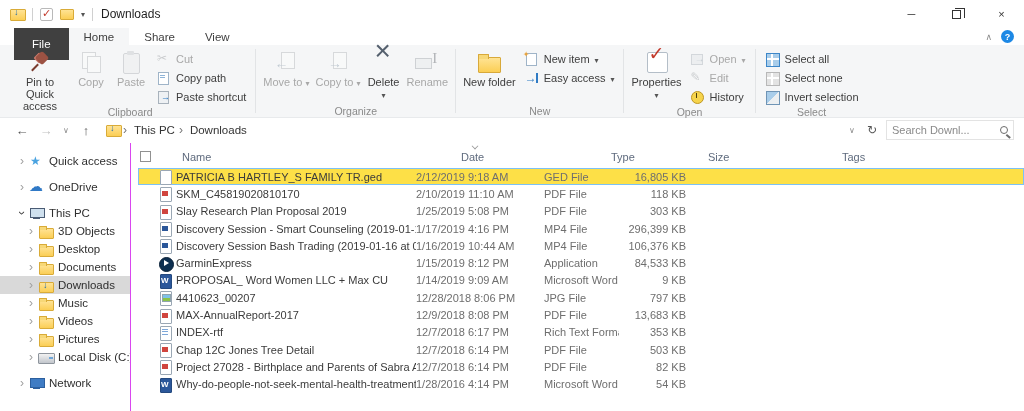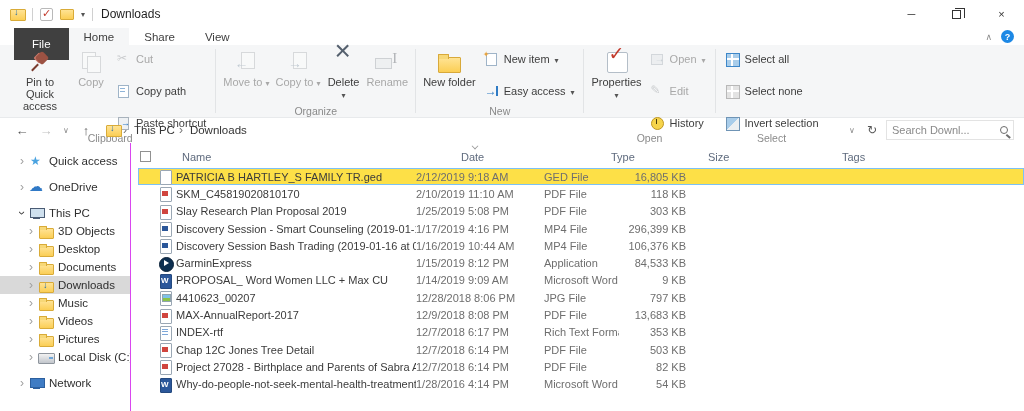--- a/index.html
+++ b/index.html
@@ -41,21 +41,21 @@
   .ribbon { height:73px; background:#f5f6f7; border-bottom:1px solid #e8eaec; display:flex; padding-left:6px; }
   .rgroup { display:flex; flex-direction:column; padding:2px 3px 0; }
   .rbody { display:flex; flex:1; align-items:flex-start; }
   .rglabel { text-align:center; font-size:10.5px; color:#8a8a8a; height:15px; line-height:13px; }
   .rsep { width:1px; background:#e2e4e6; margin:4px 1px 4px 1px; }
   .rbtn-lg { min-width:40px; max-width:62px; padding:2px 3px; height:58px; display:flex; flex-direction:column;
     align-items:center; font-size:11px; line-height:12px; text-align:center; color:#3d3d3d; }
   .rbtn-lg .rlabel { margin-top:1px; }
   .rbtn-lg.disabled, .rbtn-sm.disabled { color:#a8a8a8; }
   .rbtn-lg.disabled .ric, .rbtn-sm.disabled .ris { opacity:.45; filter:grayscale(60%); }
-  .rcol { display:flex; flex-direction:column; gap:14px; padding-top:3px; }
+  .rcol { display:flex; flex-direction:column; gap:1px; padding-top:3px; }
   .rbtn-sm { display:flex; align-items:center; gap:5px; font-size:11px; height:18px; padding:0 5px; color:#3d3d3d; white-space:nowrap; }
   .caret::after { content:'▾'; font-size:8px; color:#555; }
   .disabled .caret::after { color:#a8a8a8; }
   
   .ric { width:26px; height:26px; position:relative; display:block; flex:none; }
   .ric-pin::before { content:''; position:absolute; left:10px; top:4px; width:10px; height:10px; background:#9c5243;
     transform:rotate(45deg); border-radius:2px; box-shadow:-2px 2px 0 -1px #c9786a; }
   .ric-pin::after { content:''; position:absolute; left:7px; top:14px; width:2px; height:9px; background:#7a3b2e; transform:rotate(45deg); }
   .ric-copy::before { content:''; position:absolute; left:4px; top:3px; width:12px; height:15px; background:#fdfdfd; border:1px solid #aeb8c2; }
   .ric-copy::after  { content:''; position:absolute; left:9px; top:7px; width:12px; height:15px; background:#fdfdfd; border:1px solid #aeb8c2; }
@@ -230,20 +230,24 @@
     <div class="rgroup">
       <div class="rbody">
         <div class="rbtn-lg">
           <span class="ric ric-pin"></span>
           <span class="rlabel">Pin to Quick access</span>
         </div>
         <div class="rbtn-lg disabled">
           <span class="ric ric-copy"></span>
           <span class="rlabel">Copy</span>
         </div>
+        <div class="rbtn-lg disabled">
+          <span class="ric ric-paste"></span>
+          <span class="rlabel">Paste</span>
+        </div>
         <div class="rcol">
           <div class="rbtn-sm disabled">
             <span class="ris ris-cut"></span>
             <span>Cut</span>
           </div>
           <div class="rbtn-sm">
             <span class="ris ris-page"></span>
             <span>Copy path</span>
           </div>
           <div class="rbtn-sm">

